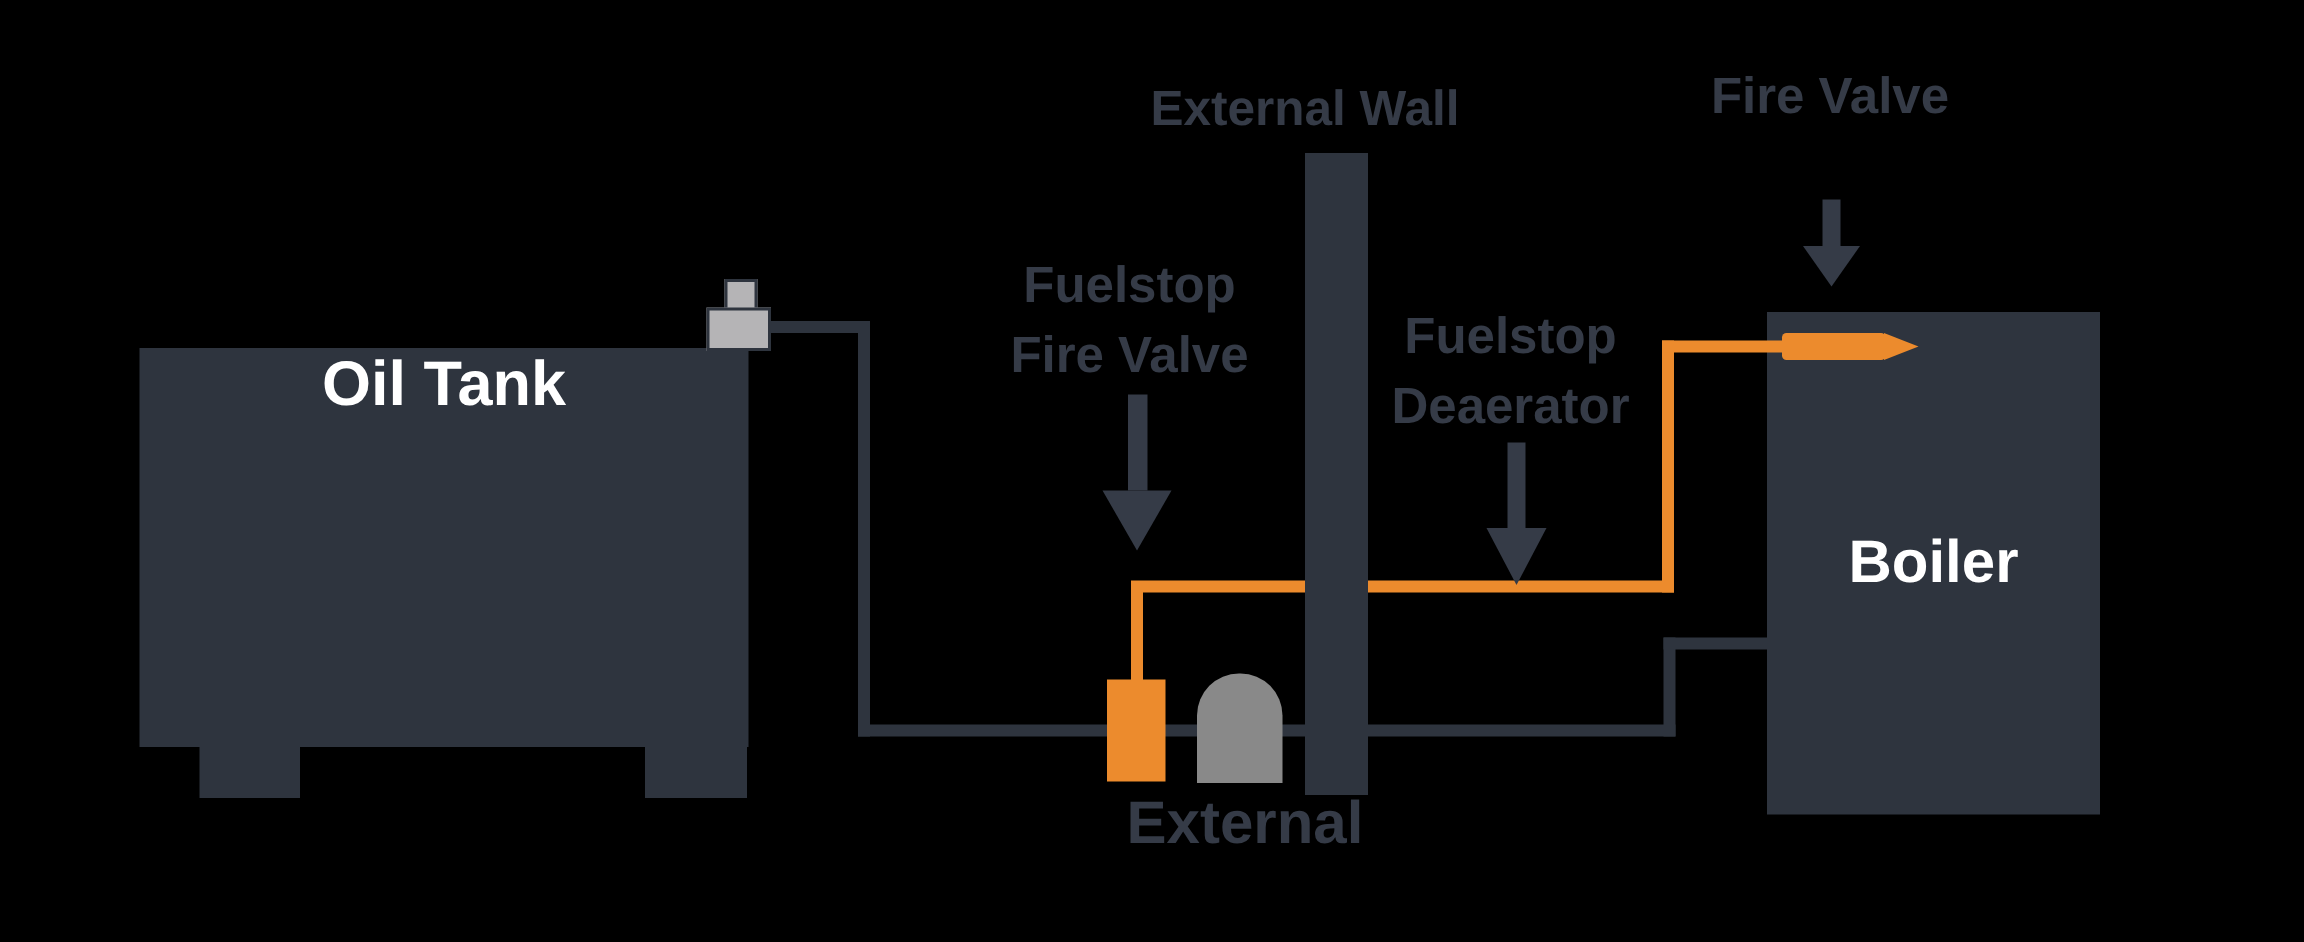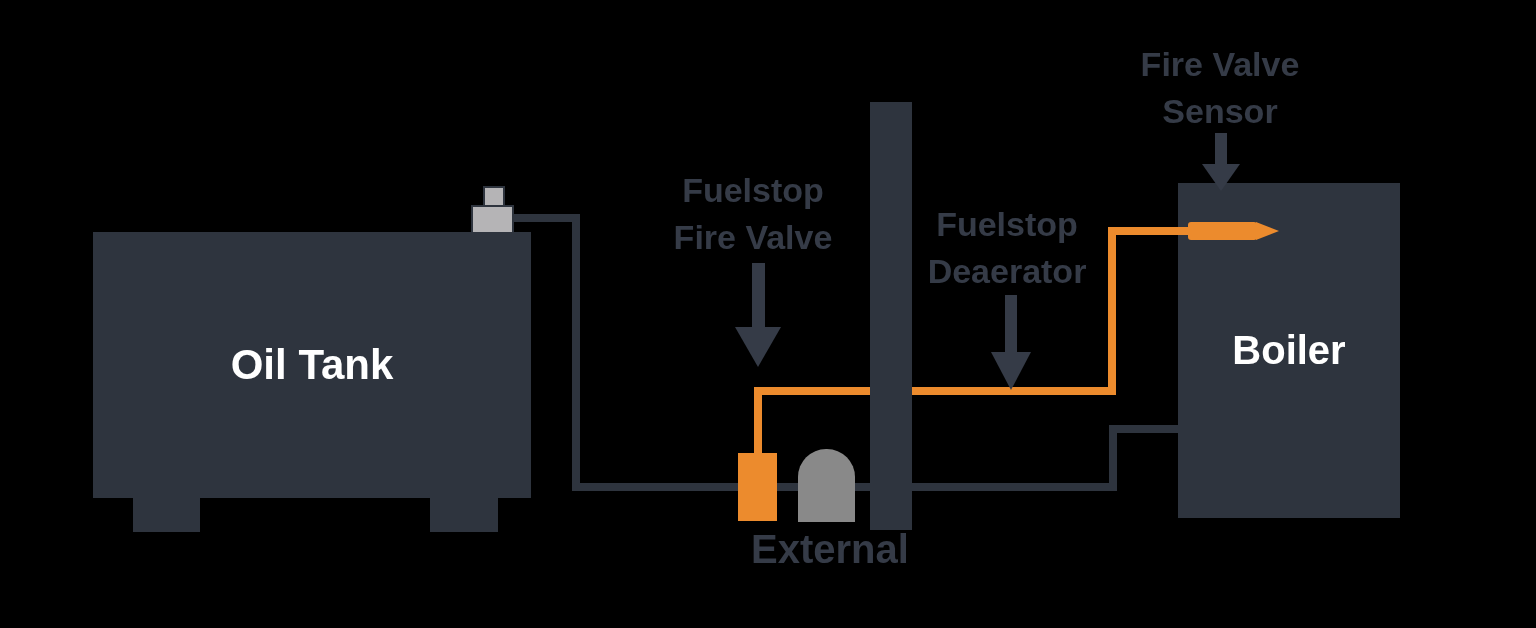--- a/index.html
+++ b/index.html
@@ -3,26 +3,26 @@
 <meta charset="utf-8">
 <style>
   html,body{margin:0;padding:0;background:#000;}
   #canvas{
     position:relative;width:1536px;height:628px;background:#000;overflow:hidden;
     font-family:"Liberation Sans", sans-serif;font-weight:bold;
   }
   .abs{position:absolute;}
   
   .dark{background:#2e343e;}
-  .tank-body{left:93px;top:232px;width:438px;height:266px;z-index:2;
-    display:flex;align-items:center;justify-content:center;}
+  .tank-body{left:93px;top:232px;width:406px;height:266px;z-index:2;
+    display:flex;align-items:flex-start;justify-content:center;}
   .tank-foot-l{left:133px;top:498px;width:67px;height:34px;z-index:2;}
   .tank-foot-r{left:430px;top:498px;width:68px;height:34px;z-index:2;}
   .wall{left:870px;top:102px;width:42px;height:428px;z-index:6;}
-  .boiler{left:1178px;top:183px;width:222px;height:335px;z-index:4;
+  .boiler{left:1178px;top:208px;width:222px;height:335px;z-index:4;
     display:flex;align-items:center;justify-content:center;}
   
   .cap{background:#b5b4b6;border:2px solid #2e343e;box-sizing:border-box;z-index:3;}
   .cap-small{left:483px;top:186px;width:22px;height:22px;}
   .cap-large{left:471px;top:205px;width:43px;height:29px;}
   
   .pipe{background:#2e343e;z-index:1;}
   .p1{left:500px;top:214px;width:80px;height:8px;}
   .p2{left:572px;top:214px;width:8px;height:277px;}
   .p3{left:572px;top:483px;width:545px;height:8px;}
@@ -94,34 +94,34 @@
 
   <div class="abs dark wall"></div>
 
   <div class="abs dark boiler">
     <span class="white-lbl boiler-text">Boiler</span>
   </div>
 
   <div class="abs orange probe-body"></div>
   <div class="abs probe-tip"></div>
 
+  <div class="abs lbl lbl-wall">External Wall</div>
 
   <div class="abs lbl lbl-valve">
     <div>Fuelstop</div>
     <div>Fire Valve</div>
   </div>
 
   <div class="abs lbl lbl-capillary">
     <div>Fuelstop</div>
     <div>Deaerator</div>
   </div>
 
   <div class="abs lbl lbl-sensor">
     <div>Fire Valve</div>
-    <div>Sensor</div>
   </div>
 
   <div class="abs lbl lbl-deaerator">External</div>
 
   <div class="abs shaft a1-shaft"></div>
   <div class="head a1-head"></div>
 
   <div class="abs shaft a2-shaft"></div>
   <div class="head a2-head"></div>
 

